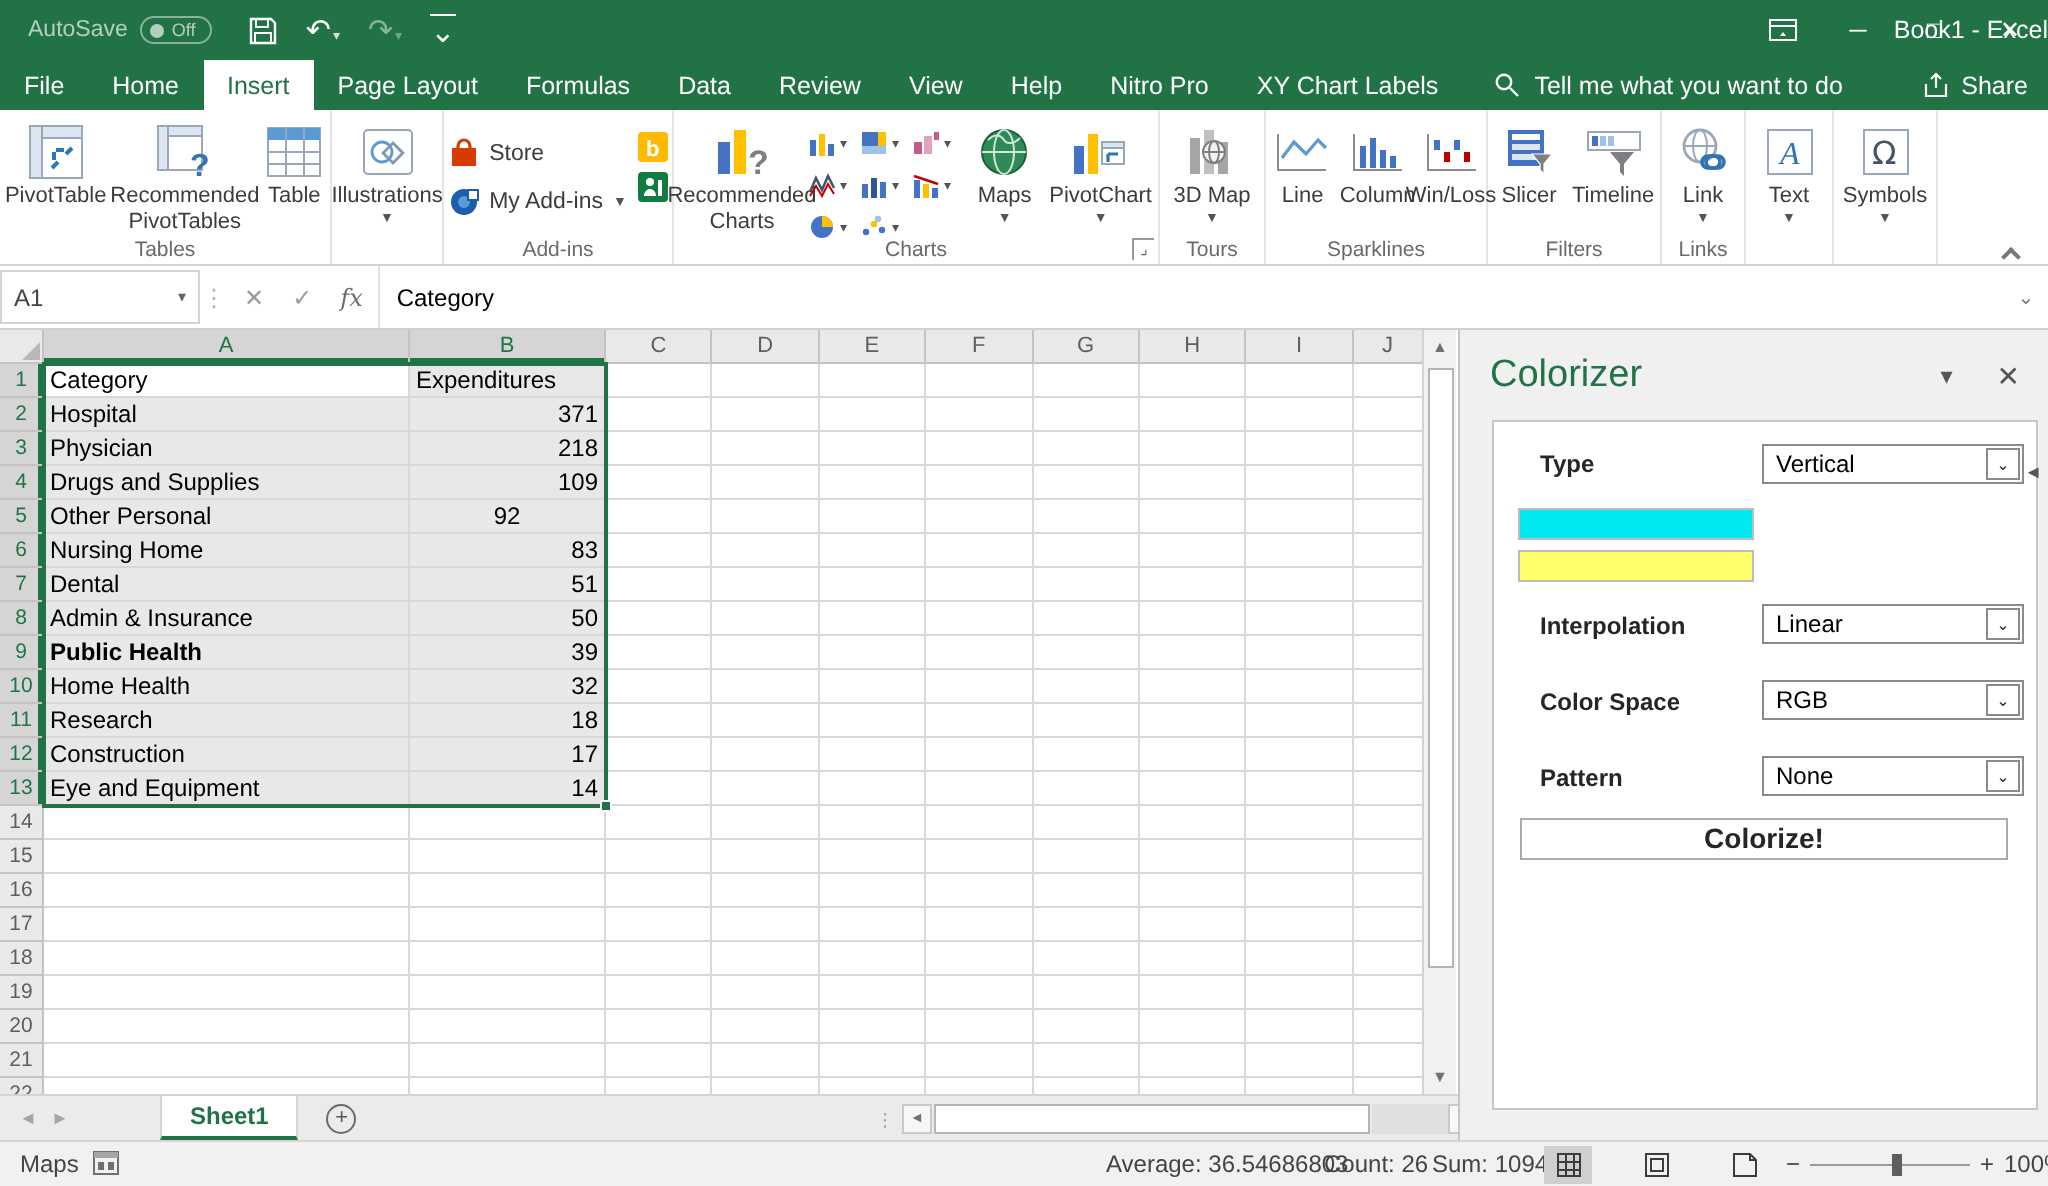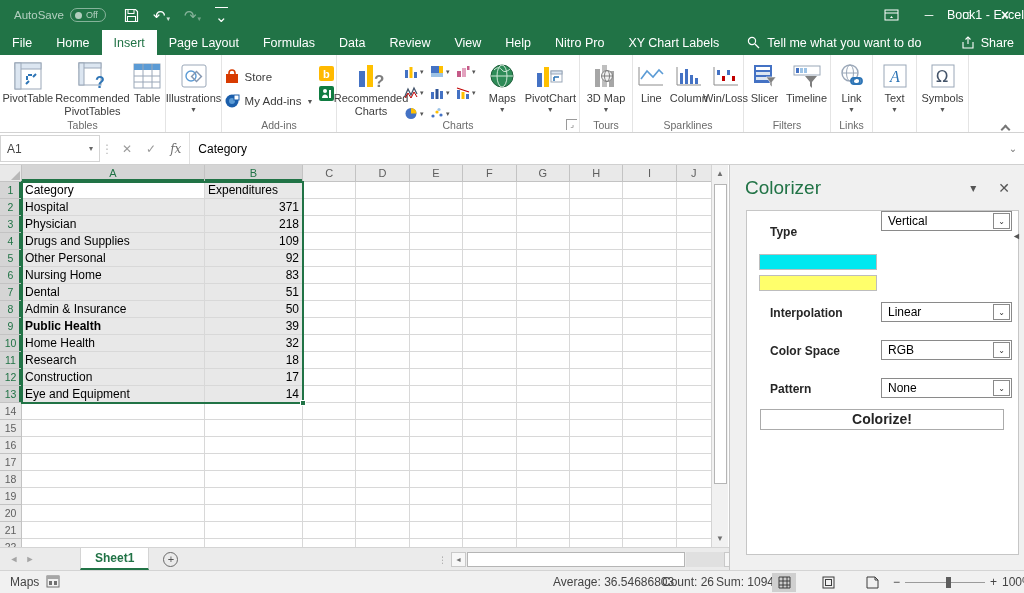--- a/index.html
+++ b/index.html
@@ -598,21 +598,21 @@
           <div class="cell" style="width: 53.4px;"></div>
           <div class="cell" style="width: 53.4px;"></div>
           <div class="cell" style="width: 53.4px;"></div>
           <div class="cell" style="width: 53.4px;"></div>
           <div class="cell" style="width: 53.4px;"></div>
           <div class="cell" style="width: 35px;"></div>
         </div>
         <div class="grow">
           <div class="rowhdr sel">5</div>
           <div class="cell fill" style="width: 183px;">Other Personal</div>
-          <div class="cell fill num" style="width: 98px;">92</div>
+          <div class="cell fill num" style="width: 98px; text-align: center;">92</div>
           <div class="cell" style="width: 53.4px;"></div>
           <div class="cell" style="width: 53.4px;"></div>
           <div class="cell" style="width: 53.4px;"></div>
           <div class="cell" style="width: 53.4px;"></div>
           <div class="cell" style="width: 53.4px;"></div>
           <div class="cell" style="width: 53.4px;"></div>
           <div class="cell" style="width: 53.4px;"></div>
           <div class="cell" style="width: 35px;"></div>
         </div>
         <div class="grow">
@@ -901,21 +901,21 @@
   </div>
 
   <div class="pane">
     <div class="pane-head">
       <span class="pane-title">Colorizer</span>
       <span class="pane-hic">▾</span>
       <span class="pane-hic" style="font-size:14px">✕</span>
     </div>
     <div class="pane-box">
       <span class="plabel" style="top:14px">Type</span>
-      <span class="pselect" style="top:0">
+      <span class="pselect" style="top:11px">
         <span class="val">Vertical</span>
         <span class="chevbox">⌄</span>
       </span>
       <span class="swatch" style="top: 43px; background: rgb(0, 232, 240);"></span>
       <span class="swatch" style="top: 64px; background: rgb(255, 255, 107);"></span>
       <span class="plabel" style="top:95px">Interpolation</span>
       <span class="pselect" style="top:91px">
         <span class="val">Linear</span>
         <span class="chevbox">⌄</span>
       </span>

